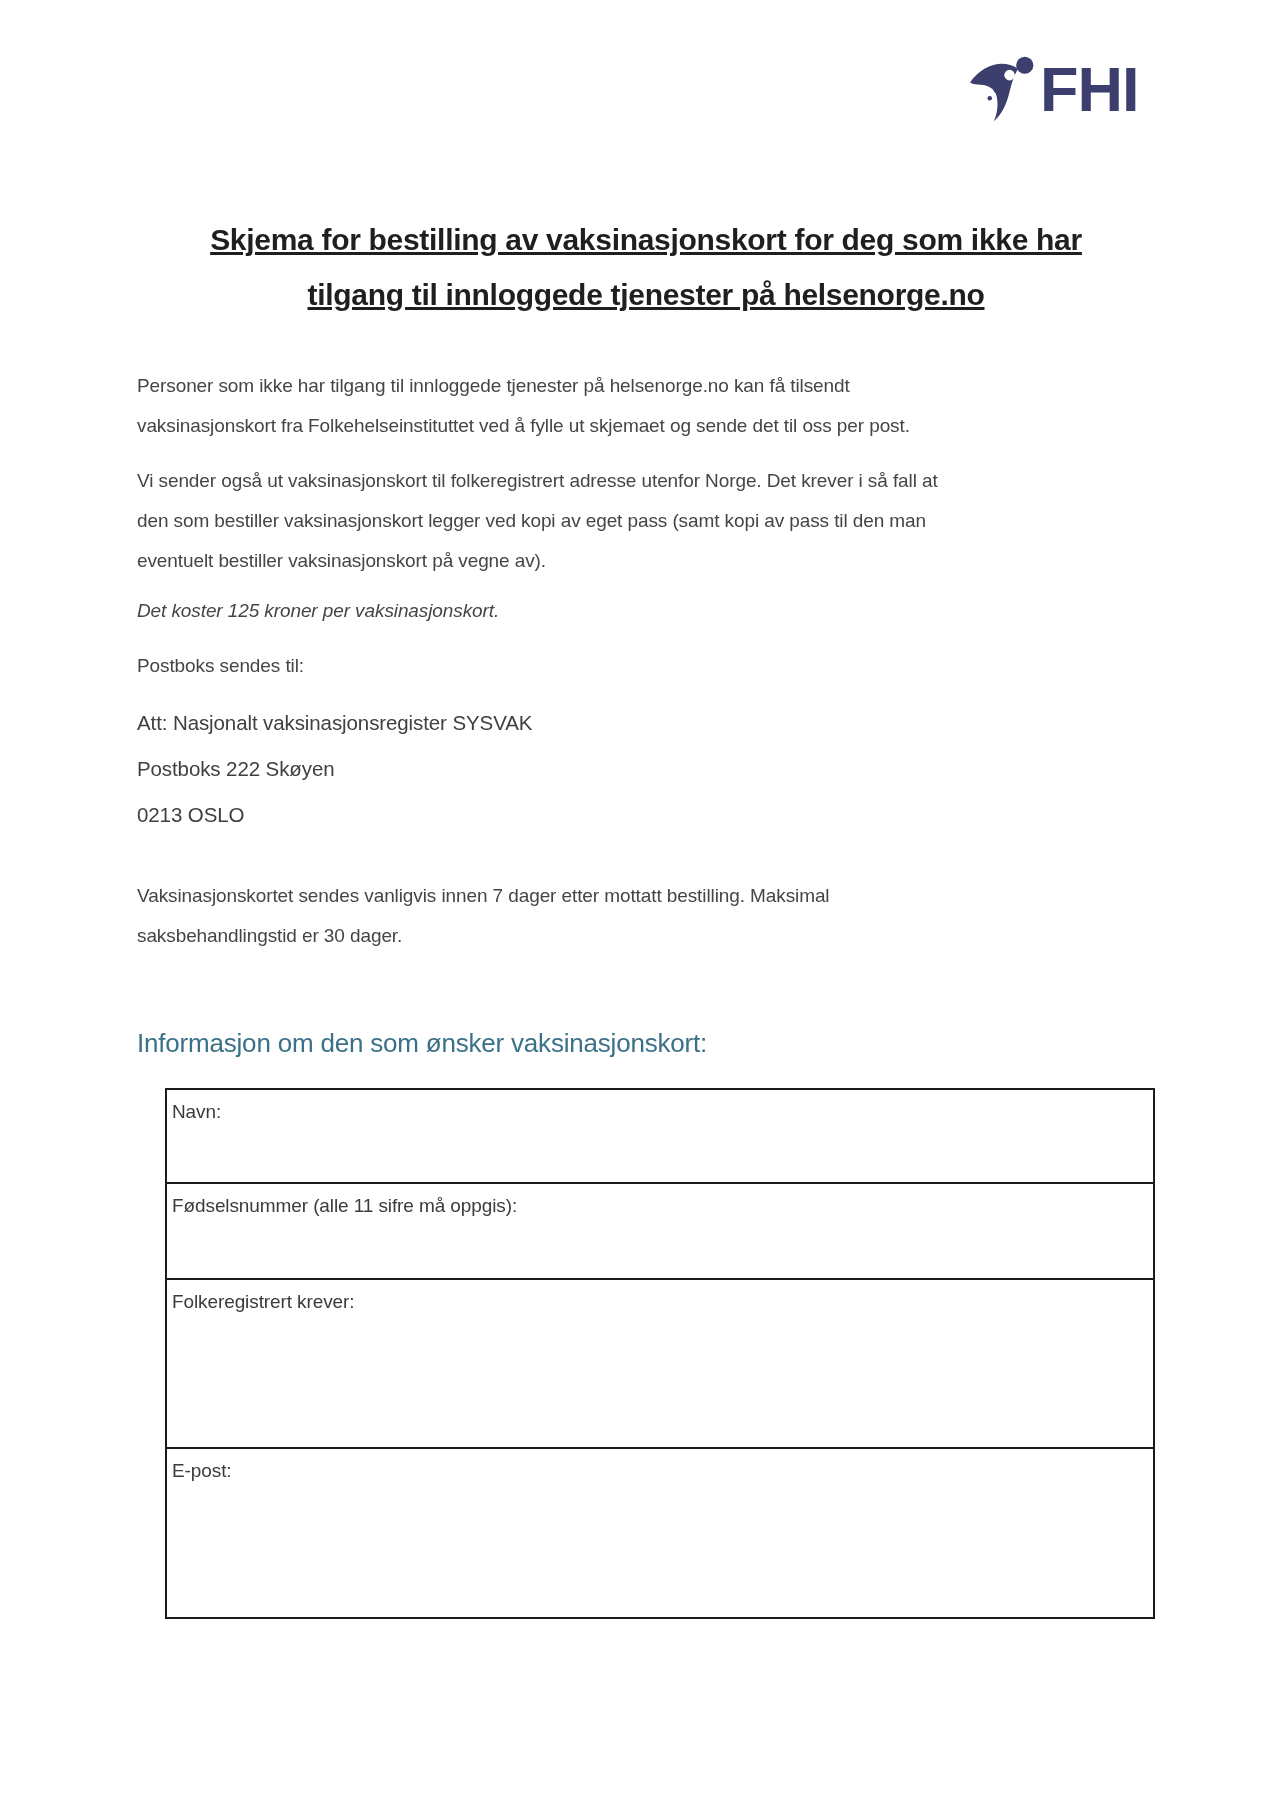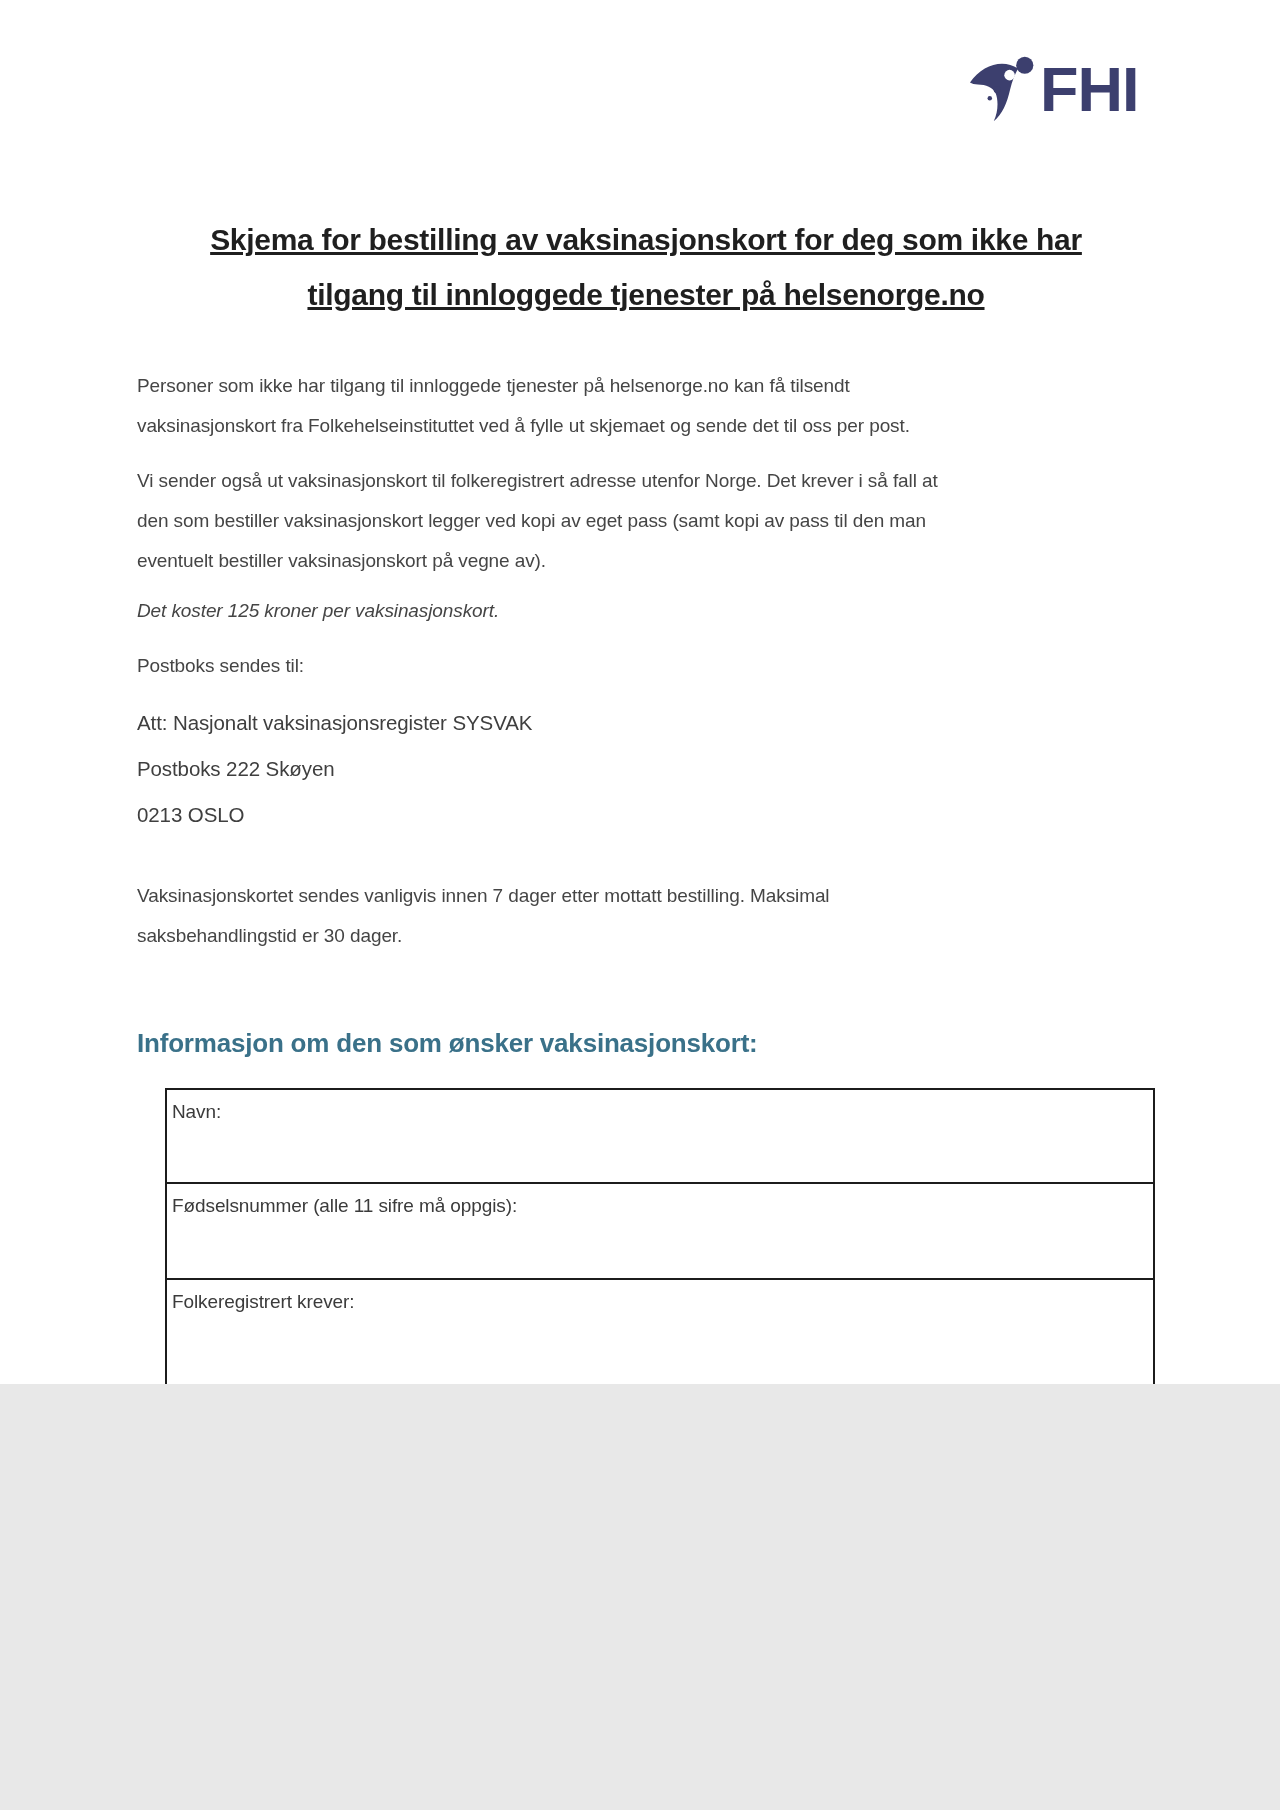--- a/index.html
+++ b/index.html
@@ -1,18 +1,18 @@
 <!DOCTYPE html>
 <html><head>
 <meta charset="utf-8">
 <style>
   html,body { margin:0; padding:0; background:#e8e8e8; }
   .page {
     position:relative;
-    width:1280px; height:1384px;
+    width:1280px; height:1810px;
     background:#ffffff;
     font-family:"Liberation Sans", sans-serif;
     color:#454545;
     overflow:hidden;
     margin:0 auto;
   }
   
   .logo {
     position:absolute; left:968px; top:54px;
     display:flex; align-items:flex-start;
@@ -38,21 +38,21 @@
   .para .line { display:block; }
   .p1 { top:366px; }
   .p2 { top:461px; }
   .p3 { top:591px;font-style:italic; }
   .p4 { top:646px; }
   .address { top:700px; font-size:20.5px; line-height:46px; color:#3f3f3f; }
   .closing { top:876px; }
   
   .section-heading {
     position:absolute; left:137px; top:1026px; width:1000px;
-    margin:0; font-size:26px; font-weight:700; color:#3a7189;
+    margin:0; font-size:26px; font-weight:400; color:#3a7189;
     letter-spacing:-0.2px; line-height:34px;
   }
   
   .form-table {
     position:absolute; left:165px; top:1088px;
     width:990px; border-collapse:collapse; table-layout:fixed;
   }
   .form-table td {
     border:2px solid #1c1c1c;
     vertical-align:top; padding:11px 5px;

